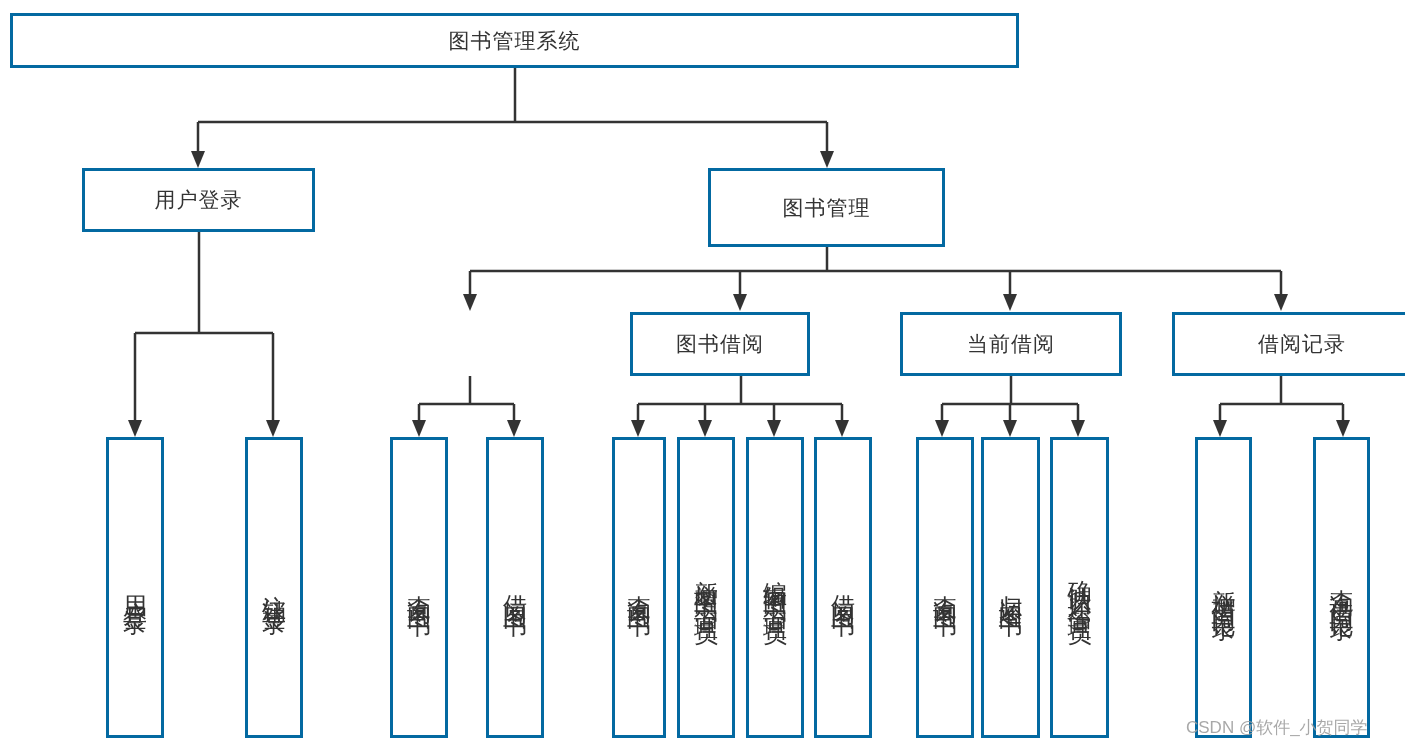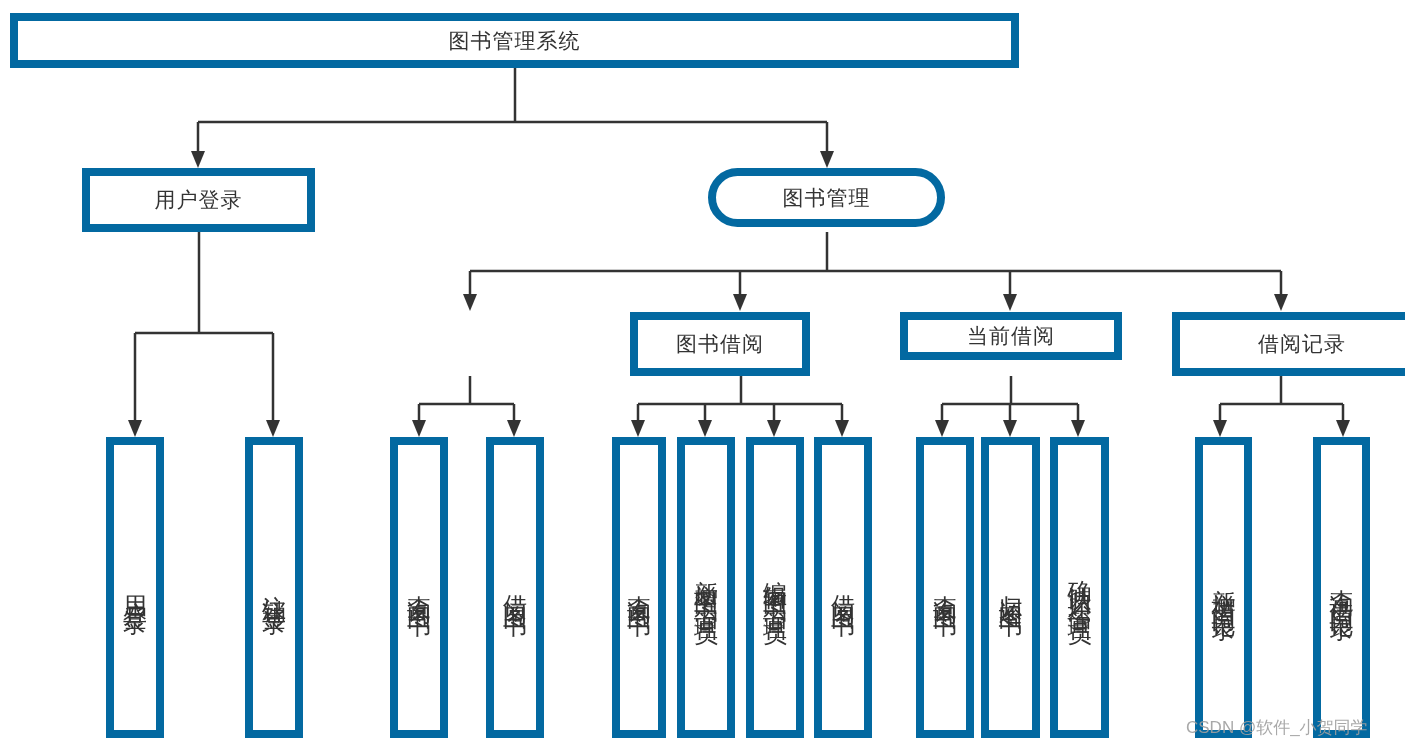--- a/index.html
+++ b/index.html
@@ -15,43 +15,43 @@
     position: absolute;
     left: 0; top: 0;
     width: 1405px; height: 747px;
     z-index: 0;
   }
   #connectors path { stroke: #333333; stroke-width: 2.5; fill: none; }
   #connectors polygon { fill: #333333; stroke: none; }
   .box {
     position: absolute;
     background: #ffffff;
-    border: 8px solid #0369a1;
+    border: 3px solid #0369a1;
     box-sizing: border-box;
     display: flex;
     align-items: center;
     justify-content: center;
     color: #333333;
     z-index: 1;
   }
   .hnode { font-size: 21px; letter-spacing: 1px; white-space: nowrap; }
   .leaf  { font-size: 24px; }
   .leaf .vtext {
     writing-mode: vertical-rl;
     letter-spacing: 6px;
     line-height: 1;
     white-space: nowrap;
   }
   
   .bx-root { left: 10px;   top: 13px;  width: 1009px; height: 55px; }
   .bx-l2a  { left: 82px;   top: 168px; width: 233px;  height: 64px; }
-  .bx-l2b  { left: 708px;  top: 168px; width: 237px;  height: 59px; border-radius: 30px; }
+  .bx-l2b  { left: 708px;  top: 168px; width: 237px;  height: 79px; }
   .bx-l3a  { left: 360px;  top: 312px; width: 222px;  height: 64px; }
   .bx-l3b  { left: 630px;  top: 312px; width: 180px;  height: 64px; }
-  .bx-l3c  { left: 900px;  top: 312px; width: 222px;  height: 48px; }
+  .bx-l3c  { left: 900px;  top: 312px; width: 222px;  height: 64px; }
   .bx-l3d  { left: 1172px; top: 312px; width: 260px;  height: 64px; }
   
   .leaf { top: 437px; height: 301px; }
   .lf-a1 { left: 106px;  width: 58px; }
   .lf-a2 { left: 245px;  width: 58px; }
   .lf-b1 { left: 390px;  width: 58px; }
   .lf-b2 { left: 486px;  width: 58px; }
   .lf-c1 { left: 612px;  width: 54px; }
   .lf-c2 { left: 677px;  width: 58px; }
   .lf-c3 { left: 746px;  width: 58px; }

